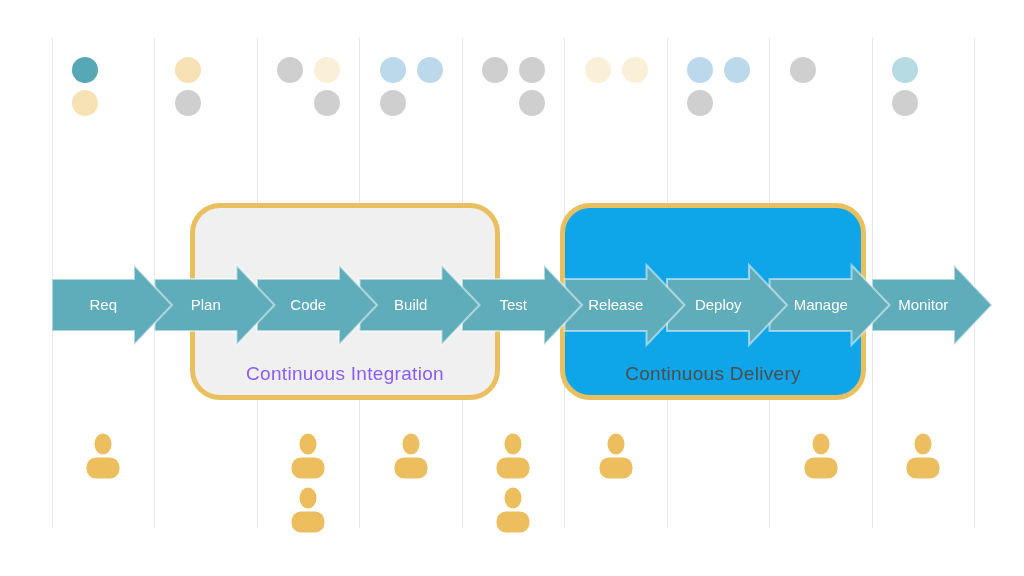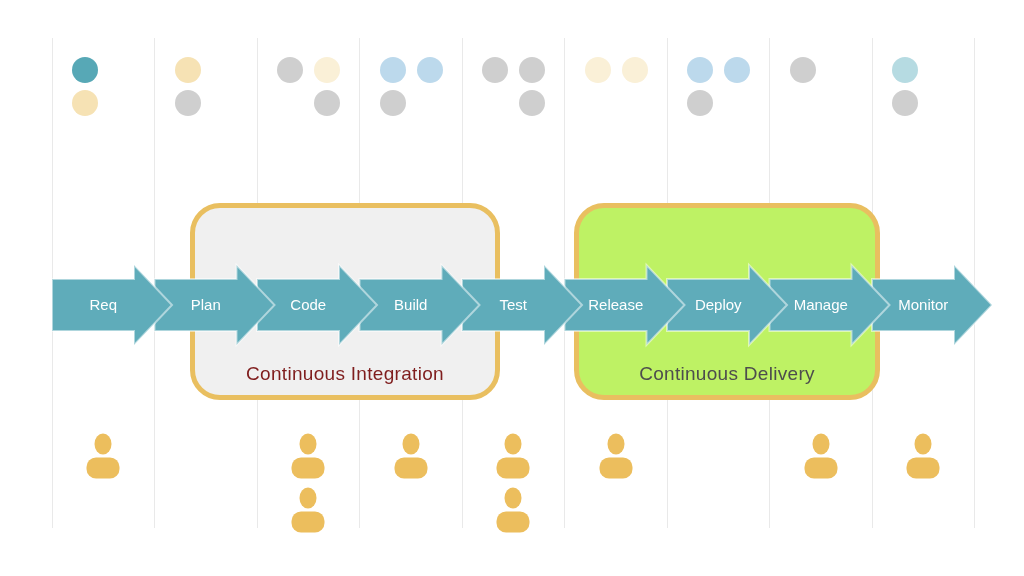--- a/index.html
+++ b/index.html
@@ -54,24 +54,24 @@
       <div class="dot" style="left: 621.5px; top: 57px; background: rgb(250, 240, 215);"></div>
       <div class="dot" style="left: 687px; top: 57px; background: rgb(188, 217, 236);"></div>
       <div class="dot" style="left: 724px; top: 57px; background: rgb(188, 217, 236);"></div>
       <div class="dot" style="left: 687px; top: 90px; background: rgb(207, 207, 207);"></div>
       <div class="dot" style="left: 789.5px; top: 57px; background: rgb(207, 207, 207);"></div>
       <div class="dot" style="left: 892px; top: 57px; background: rgb(182, 219, 226);"></div>
       <div class="dot" style="left: 892px; top: 90px; background: rgb(207, 207, 207);"></div>
     </div>
 
   <div class="group-box" id="ci-box" style="left: 190px; width: 310px; border-color: rgb(233, 191, 96); background: rgb(240, 240, 240);">
-    <span class="group-label" style="color: #7f1d1d;">Continuous Integration</span>
+    <span class="group-label" style="color: #8b5cf6;">Continuous Integration</span>
   </div>
 
-  <div class="group-box" id="cd-box" style="left: 574px; width: 306px; border-color: rgb(233, 191, 96); background: #bef264;">
+  <div class="group-box" id="cd-box" style="left: 560px; width: 306px; border-color: rgb(233, 191, 96); background: #0ea5e9;">
     <span class="group-label" style="color: rgb(77, 77, 77);">Continuous Delivery</span>
   </div>
 
   <svg id="arrows-layer" width="1024" height="576" viewBox="0 0 1024 576">
       <polygon points="0,14 82,14 82,0 120,40 82,80 82,66 0,66" transform="translate(872,265)" fill="#5FACBA" stroke="rgba(255,255,255,0.5)" stroke-width="2"></polygon>
       <polygon points="0,14 82,14 82,0 120,40 82,80 82,66 0,66" transform="translate(769.5,265)" fill="#5FACBA" stroke="rgba(255,255,255,0.5)" stroke-width="2"></polygon>
       <polygon points="0,14 82,14 82,0 120,40 82,80 82,66 0,66" transform="translate(667,265)" fill="#5FACBA" stroke="rgba(255,255,255,0.5)" stroke-width="2"></polygon>
       <polygon points="0,14 82,14 82,0 120,40 82,80 82,66 0,66" transform="translate(564.5,265)" fill="#5FACBA" stroke="rgba(255,255,255,0.5)" stroke-width="2"></polygon>
       <polygon points="0,14 82,14 82,0 120,40 82,80 82,66 0,66" transform="translate(462,265)" fill="#5FACBA" stroke="rgba(255,255,255,0.5)" stroke-width="2"></polygon>
       <polygon points="0,14 82,14 82,0 120,40 82,80 82,66 0,66" transform="translate(359.5,265)" fill="#5FACBA" stroke="rgba(255,255,255,0.5)" stroke-width="2"></polygon>

